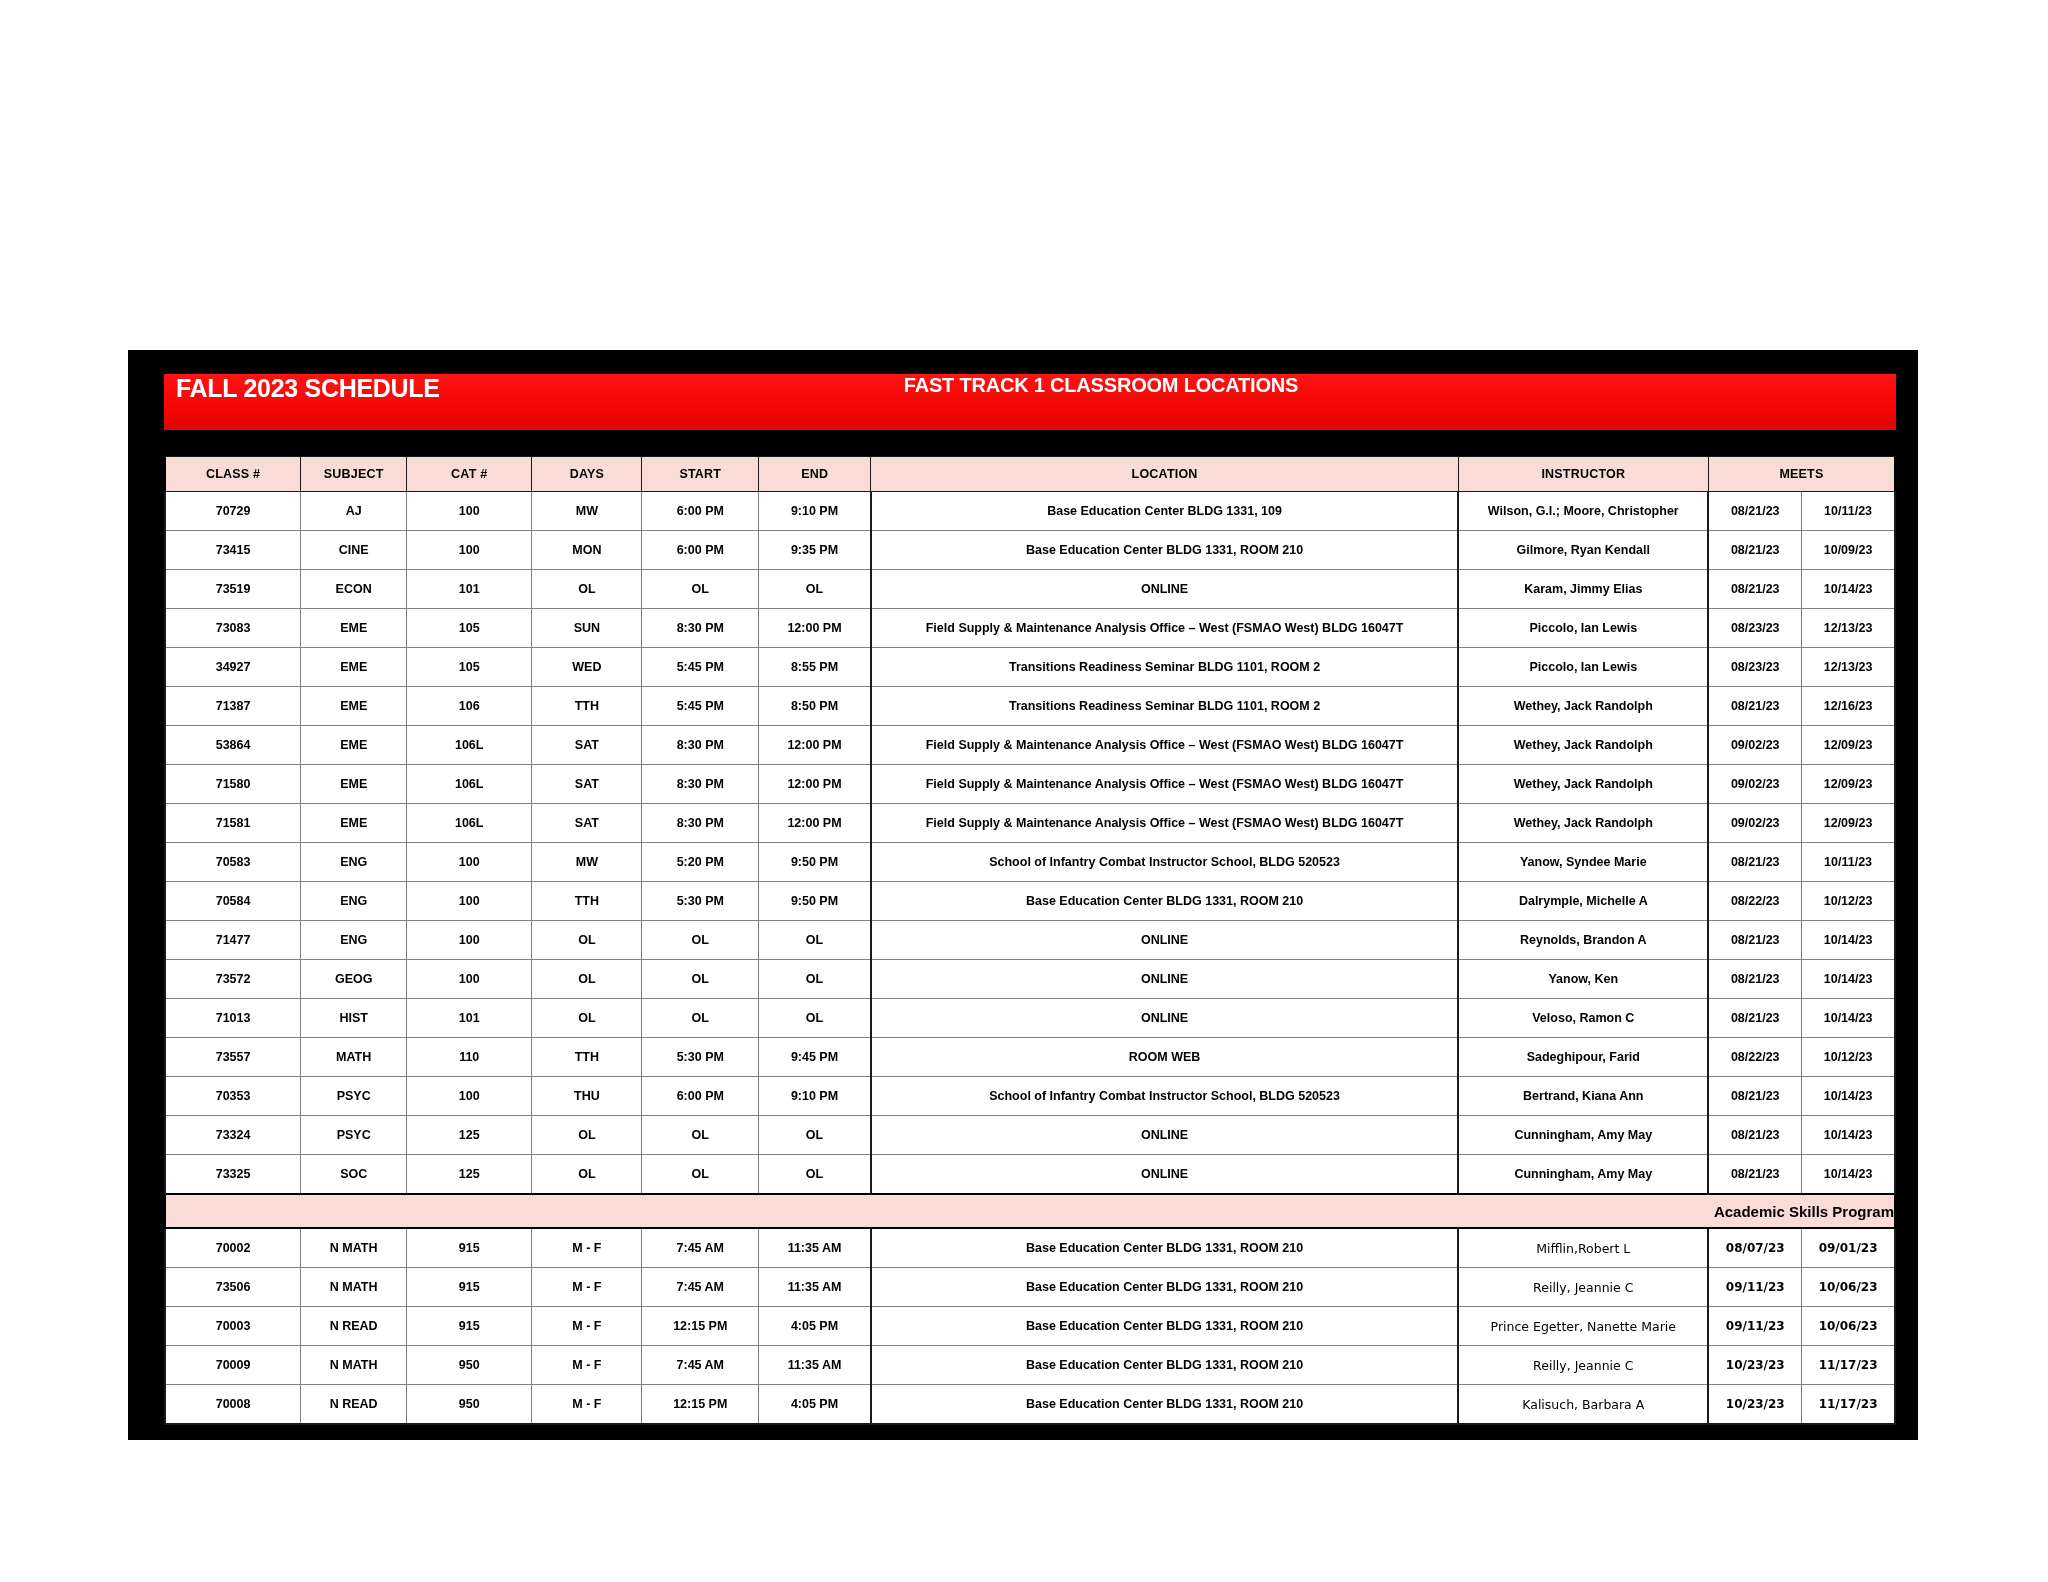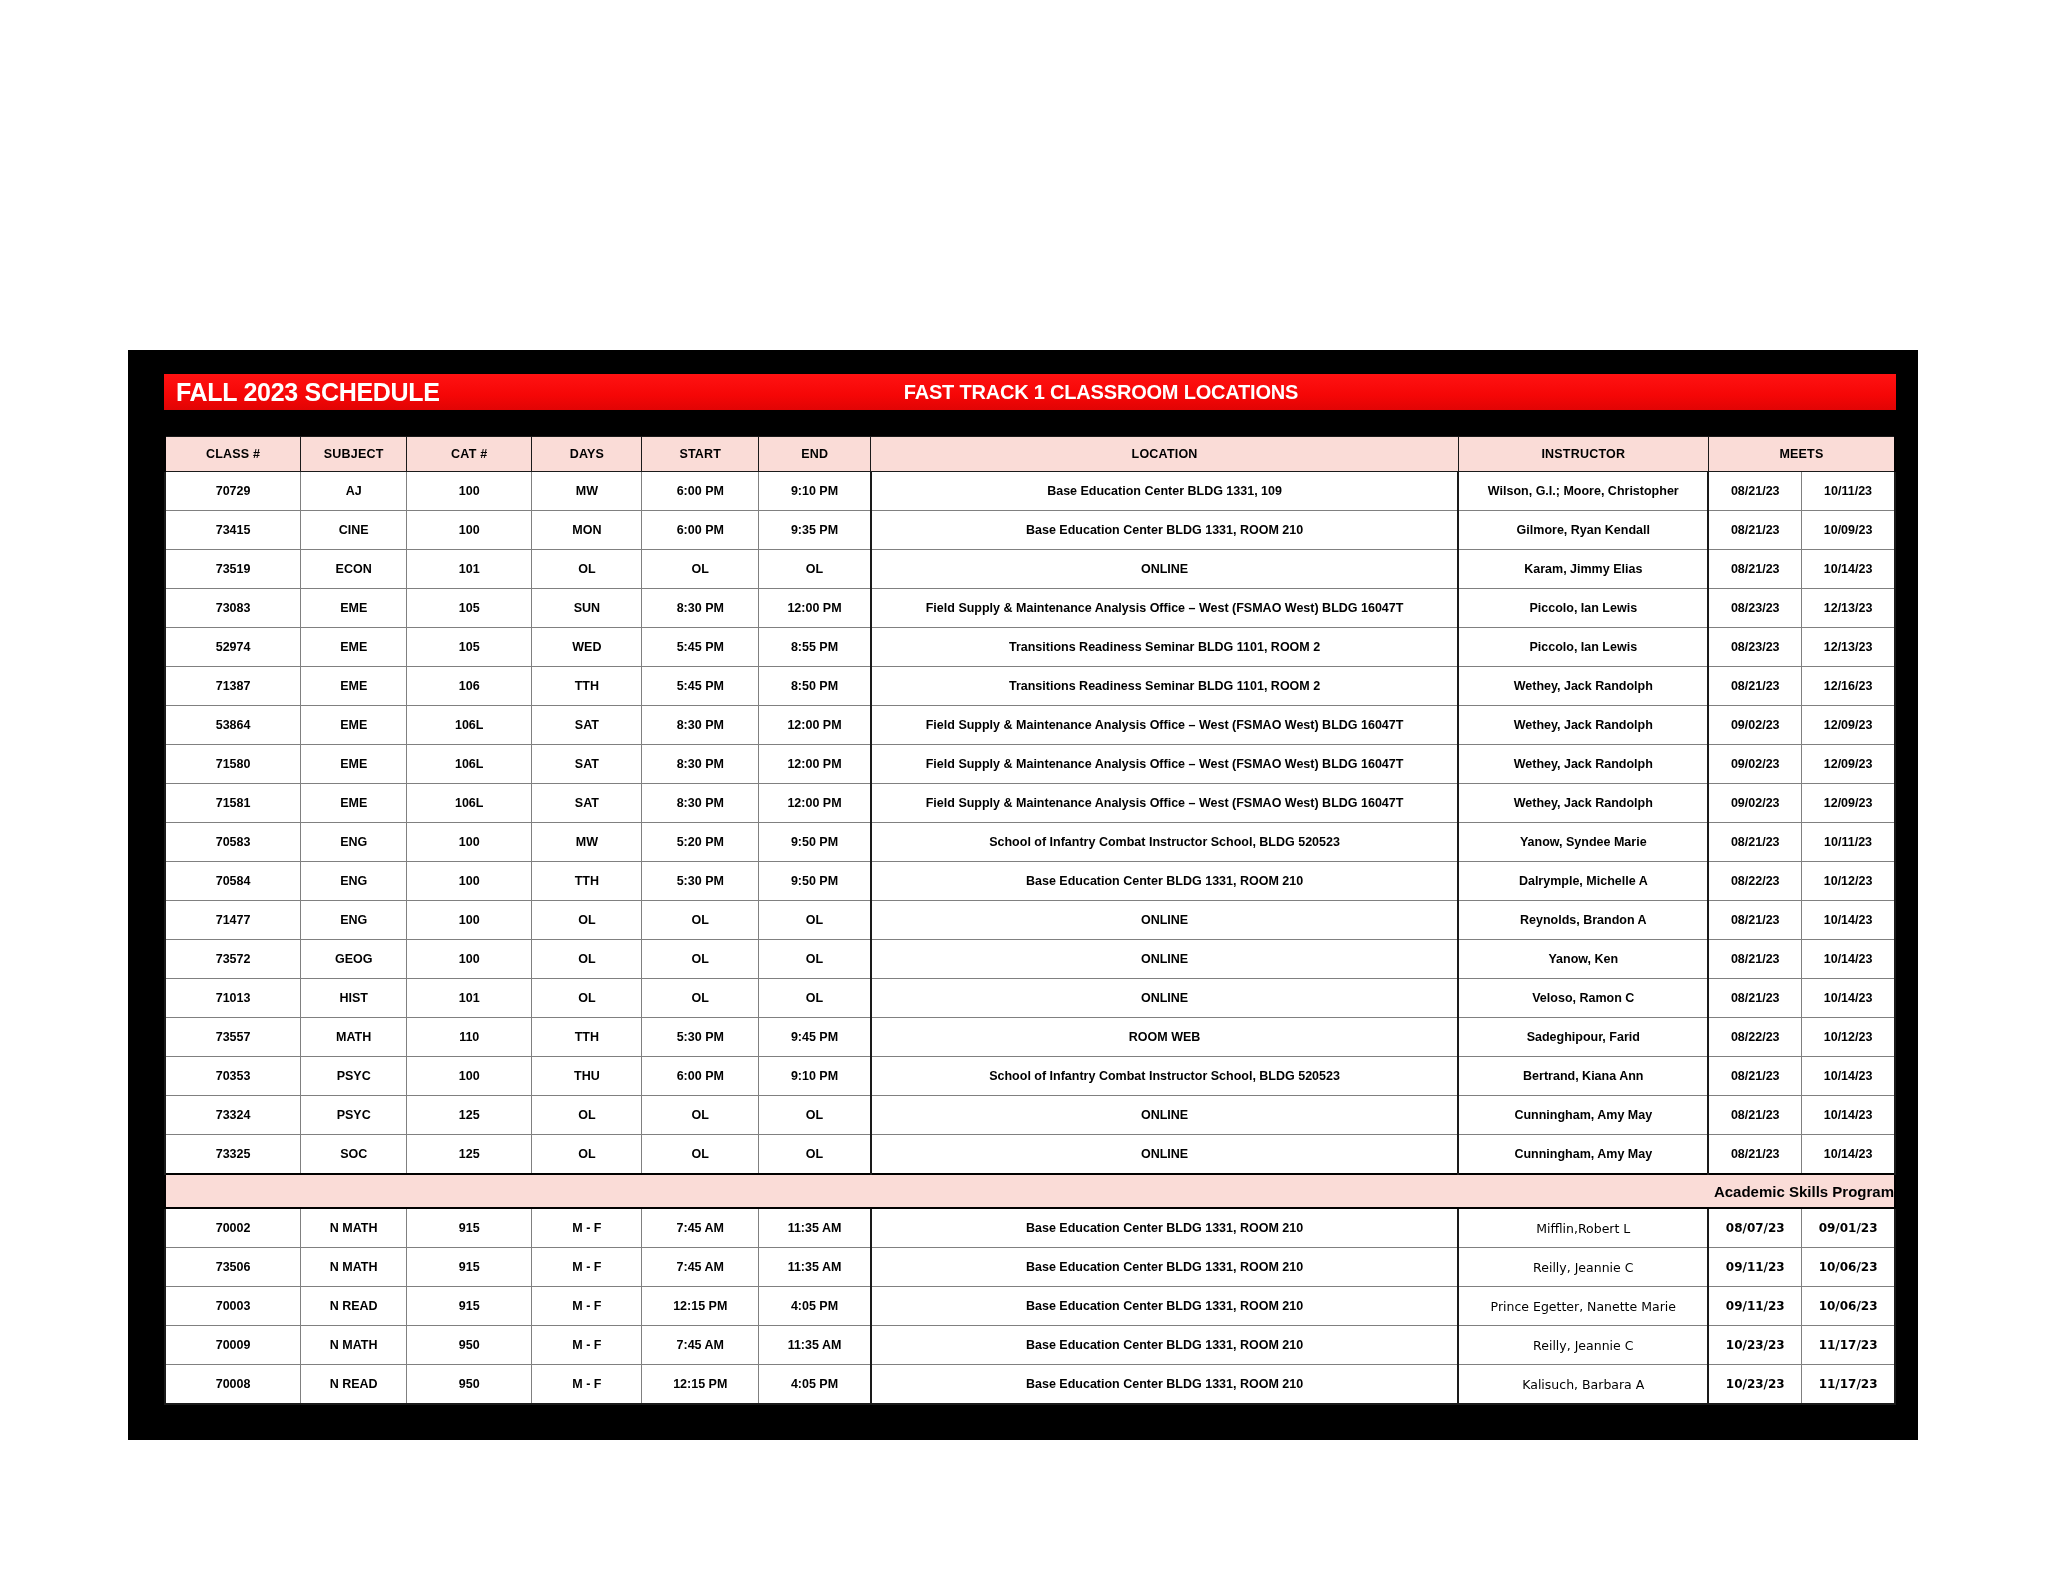--- a/index.html
+++ b/index.html
@@ -30,25 +30,24 @@
     width: 1790px;
     height: 1090px;
     background: #000000;
     box-sizing: border-box;
     padding: 24px 22px 24px 30px;
   }
 
   
   .banner {
     position: relative;
-    height: 36px;
+    height: 56px;
     background: #fb0d0d;
     background: linear-gradient(180deg,#ff1212 0%, #f50606 60%, #e00404 100%);
     display: flex;
-    align-items: center;
     margin-left: 6px;
     margin-right: 0px;
     box-sizing: border-box;
   }
   .banner-left {
     color: #ffffff;
     font-weight: bold;
     font-size: 25px;
     letter-spacing: -0.3px;
     padding-left: 12px;
@@ -221,21 +220,21 @@
               <td class="cat">105</td>
               <td class="days">SUN</td>
               <td class="start">8:30 PM</td>
               <td class="end">12:00 PM</td>
               <td class="loc">Field Supply &amp; Maintenance Analysis Office – West (FSMAO West) BLDG 16047T</td>
               <td class="instr">Piccolo, Ian Lewis</td>
               <td class="d1">08/23/23</td>
               <td class="d2">12/13/23</td>
             </tr>
             <tr>
-              <td class="cls">52974</td>
+              <td class="cls">34927</td>
               <td class="subj">EME</td>
               <td class="cat">105</td>
               <td class="days">WED</td>
               <td class="start">5:45 PM</td>
               <td class="end">8:55 PM</td>
               <td class="loc">Transitions Readiness Seminar BLDG 1101, ROOM 2</td>
               <td class="instr">Piccolo, Ian Lewis</td>
               <td class="d1">08/23/23</td>
               <td class="d2">12/13/23</td>
             </tr>

